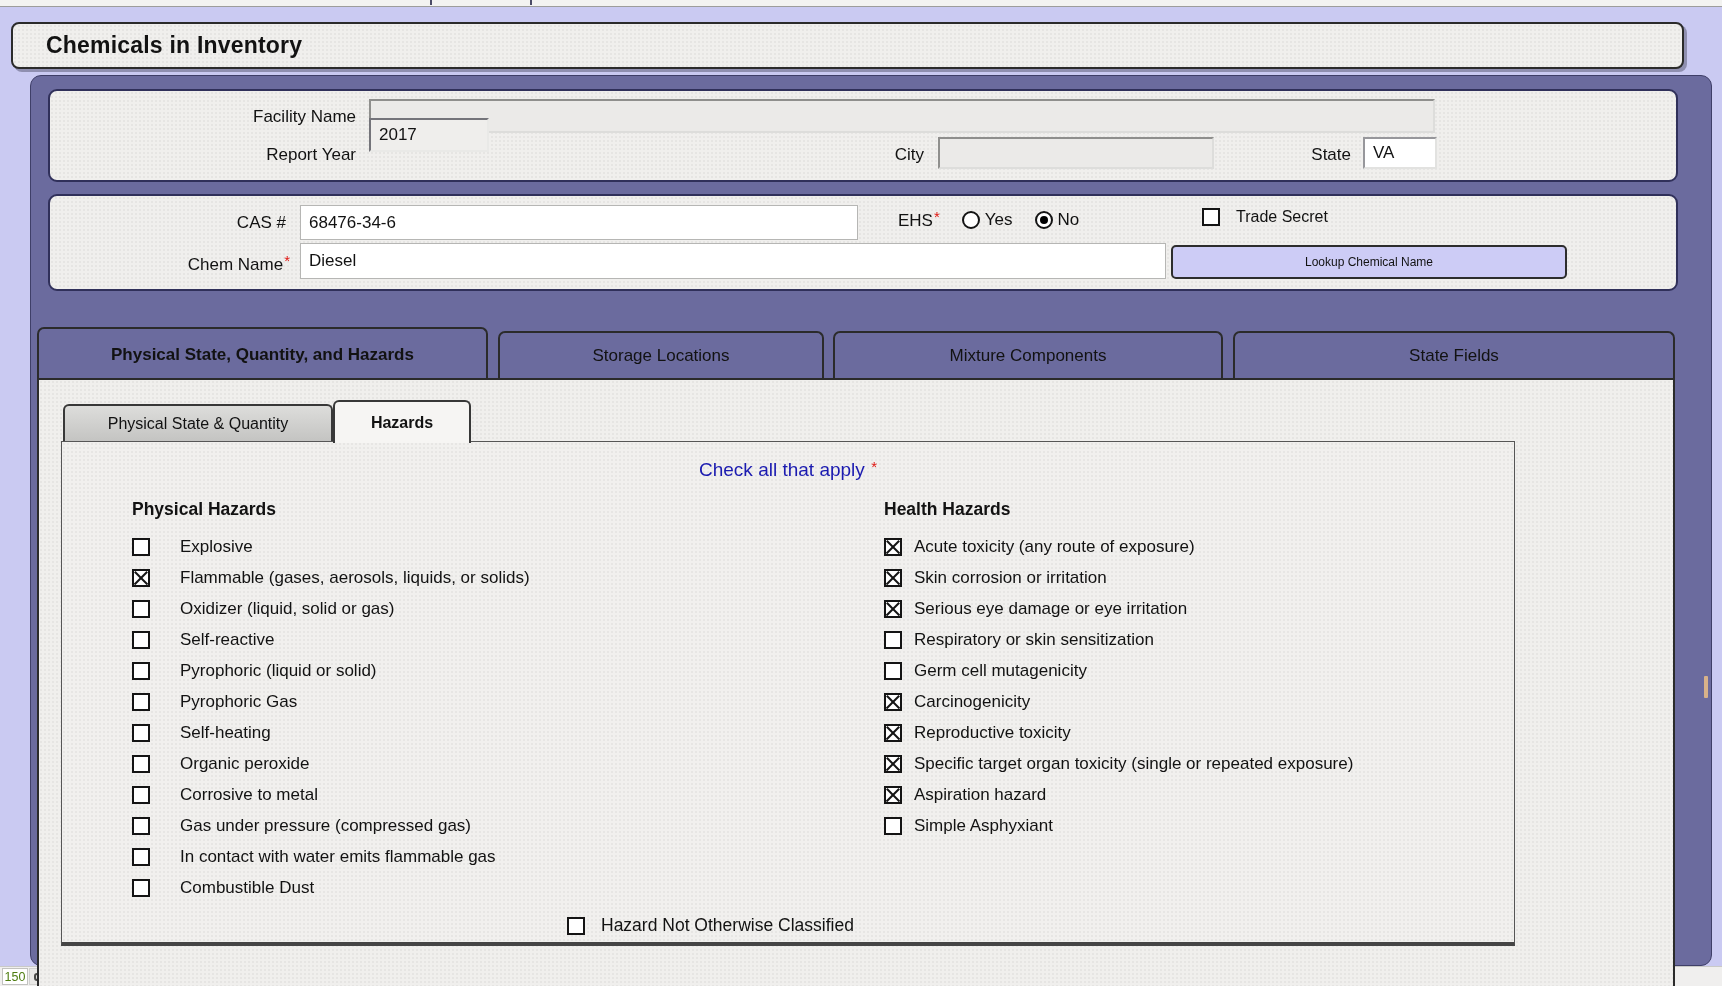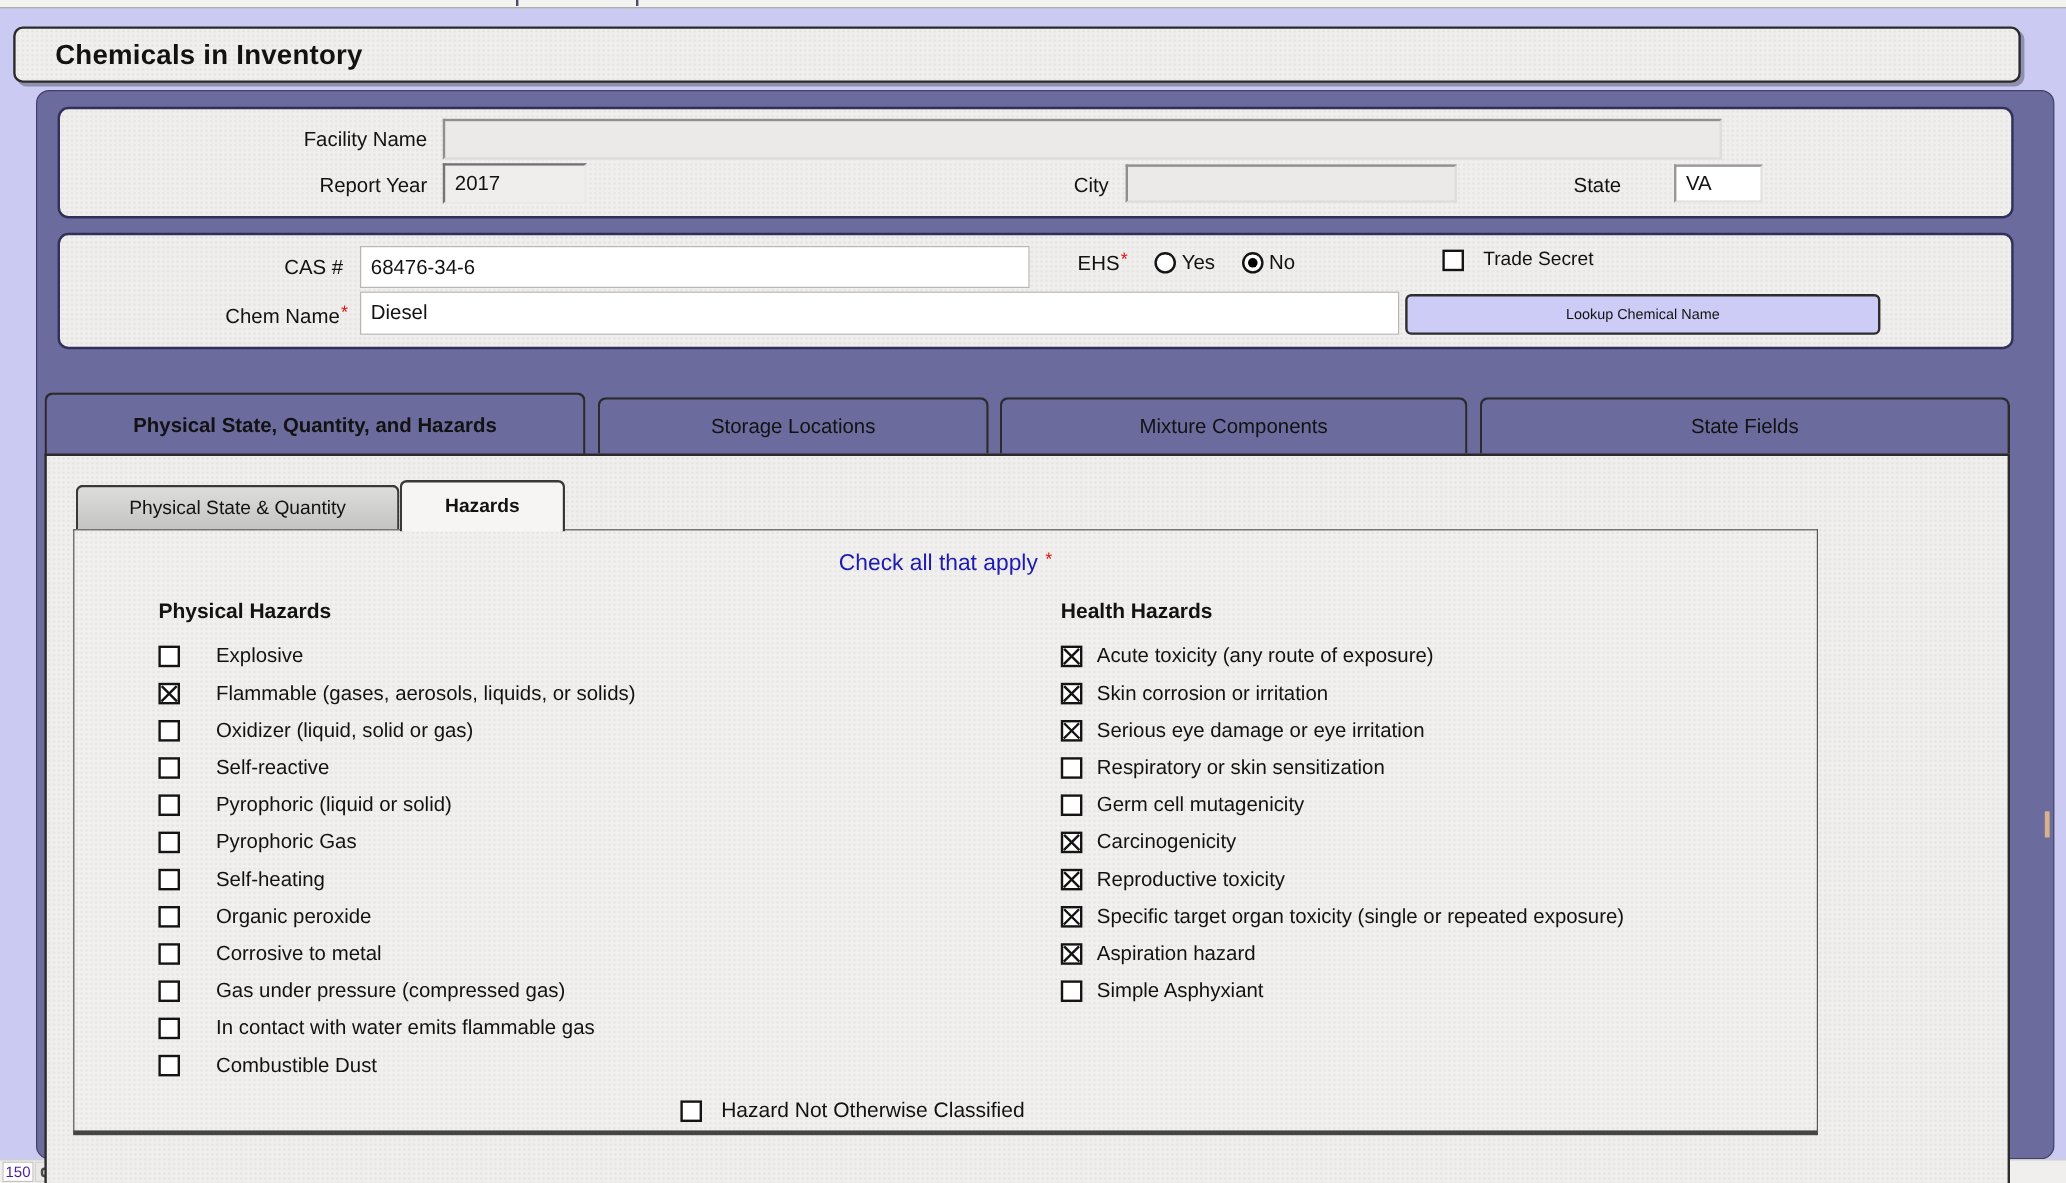--- a/index.html
+++ b/index.html
@@ -96,21 +96,21 @@
   .hz-heading{font-size:17.5px;font-weight:bold;line-height:24px;margin-bottom:10px;}
   .hz-row{display:flex;align-items:center;height:31px;}
   .hz-col.physical .hz-row{gap:30px;}
   .hz-col.health .hz-row{gap:12px;}
   .hz-lb{font-size:17px;white-space:nowrap;}
   .footer-row{position:absolute;left:505px;top:468px;display:flex;align-items:center;height:31px;gap:16px;}
   .footer-row .hz-lb{font-size:17.5px;}
   .artifact-mark{position:absolute;left:1665px;top:296px;width:4px;height:22px;background:#d8b28a;border-radius:1px;}
   
   .status-bar{position:absolute;left:0;top:966px;width:1722px;height:20px;background:#f0efee;border-top:1px solid #c9c9c7;box-sizing:border-box;}
-  .sb-box{position:absolute;top:1px;height:17px;background:#fff;border:1px solid #c2c2c0;box-sizing:border-box;display:flex;align-items:center;justify-content:center;font-size:12.5px;color:#4c1d95;}
+  .sb-box{position:absolute;top:1px;height:17px;background:#fff;border:1px solid #c2c2c0;box-sizing:border-box;display:flex;align-items:center;justify-content:center;font-size:12.5px;color:#4d7c0f;}
   .sb-zoom{left:2px;width:26px;}
   .sb-mode{left:102px;width:70px;font-size:13px;}
   .sb-btn{position:absolute;top:1px;width:23px;height:17px;background:#e9e8e6;border:1px solid #d2d2d0;box-sizing:border-box;display:flex;align-items:center;justify-content:center;cursor:pointer;}
   .sb-btn.out{left:29px;}
   .sb-btn.in{left:53px;}
   .sb-btn.layout{left:77px;}
   .ic-zoomout{width:13px;height:8px;border:2px solid #4a4a48;border-radius:3px;background:#dcdbd9;box-sizing:border-box;}
   .ic-zoomin{position:relative;width:15px;height:15px;}
   .ic-zoomin::before{content:"";position:absolute;left:0;top:5px;width:15px;height:5px;background:#b3b3b1;border:1px solid #434341;box-sizing:border-box;}
   .ic-zoomin::after{content:"";position:absolute;left:5px;top:0;width:5px;height:15px;background:#b3b3b1;border:1px solid #434341;box-sizing:border-box;}
@@ -128,25 +128,25 @@
 <div class="title-panel dotted">
   <span class="page-title">Chemicals in Inventory</span>
 </div>
 
 <div class="main-container">
 
   <div class="sub-panel facility-panel dotted">
     <span class="fld-label" style="left:0;width:306px;top:16px;">Facility Name</span>
     <div class="inp sunken1" style="left:319px;top:8px;width:1066px;height:34px;"></div>
     <span class="fld-label" style="left:0;width:306px;top:54px;">Report Year</span>
-    <div class="inp sunken2" style="left:319px;top:45px;width:120px;height:34px;">2017</div>
+    <div class="inp sunken2" style="left:319px;top:27px;width:120px;height:34px;">2017</div>
     <span class="fld-label" style="left:790px;width:84px;top:54px;">City</span>
     <div class="inp sunken1" style="left:888px;top:46px;width:276px;height:32px;"></div>
     <span class="fld-label" style="left:1240px;width:61px;top:54px;">State</span>
-    <div class="inp stateinp" style="left:1313px;top:46px;width:74px;height:32px;margin-left:32px;">VA</div>
+    <div class="inp stateinp" style="left:1313px;top:46px;width:74px;height:32px;">VA</div>
   </div>
 
   <div class="sub-panel chem-panel dotted">
     <span class="fld-label" style="left:0;width:236px;top:17px;">CAS #</span>
     <div class="inp whiteinp" style="left:250px;top:9px;width:558px;height:35px;">68476-34-6</div>
 
     <div class="ehs-group">
       <span><span>EHS</span><span class="req">*</span></span>
       <span style="display:flex;align-items:center;">
           <span class="radio-opt">

